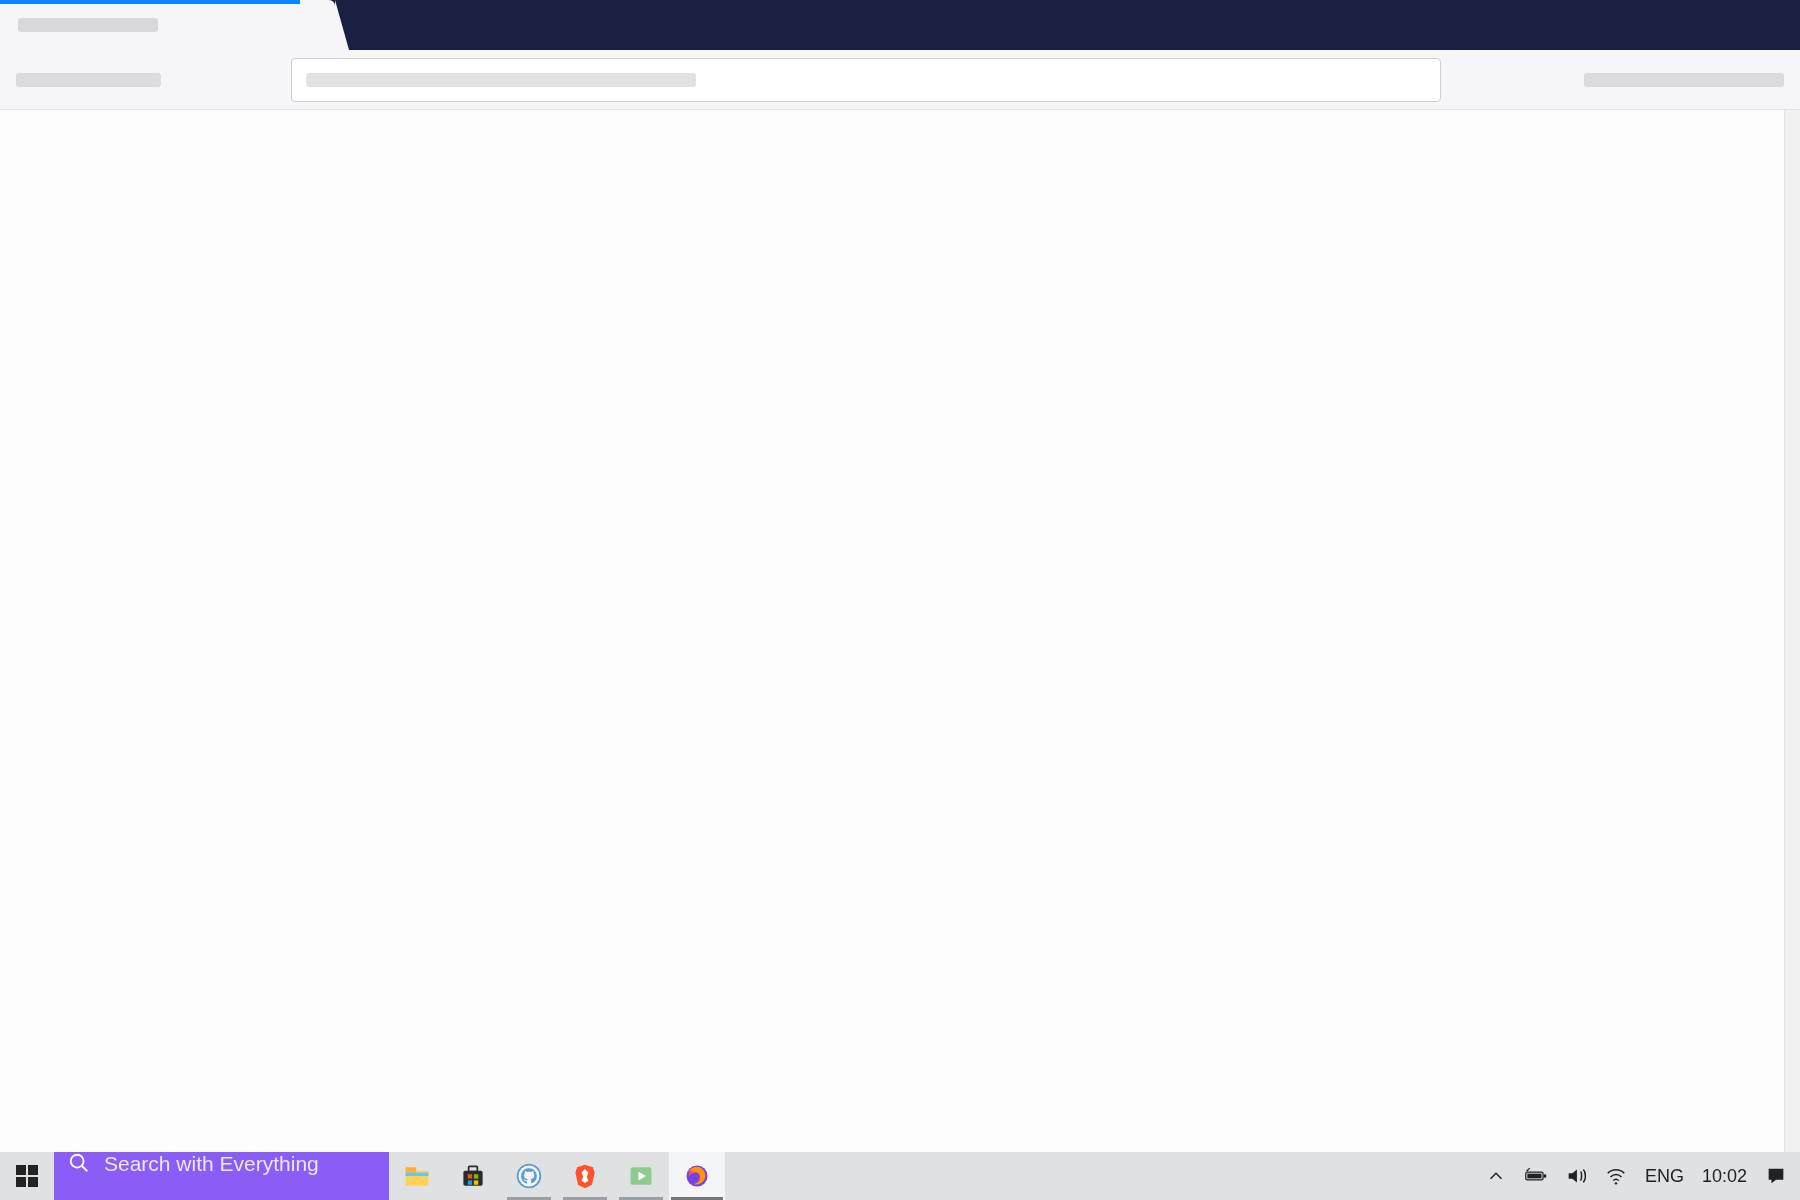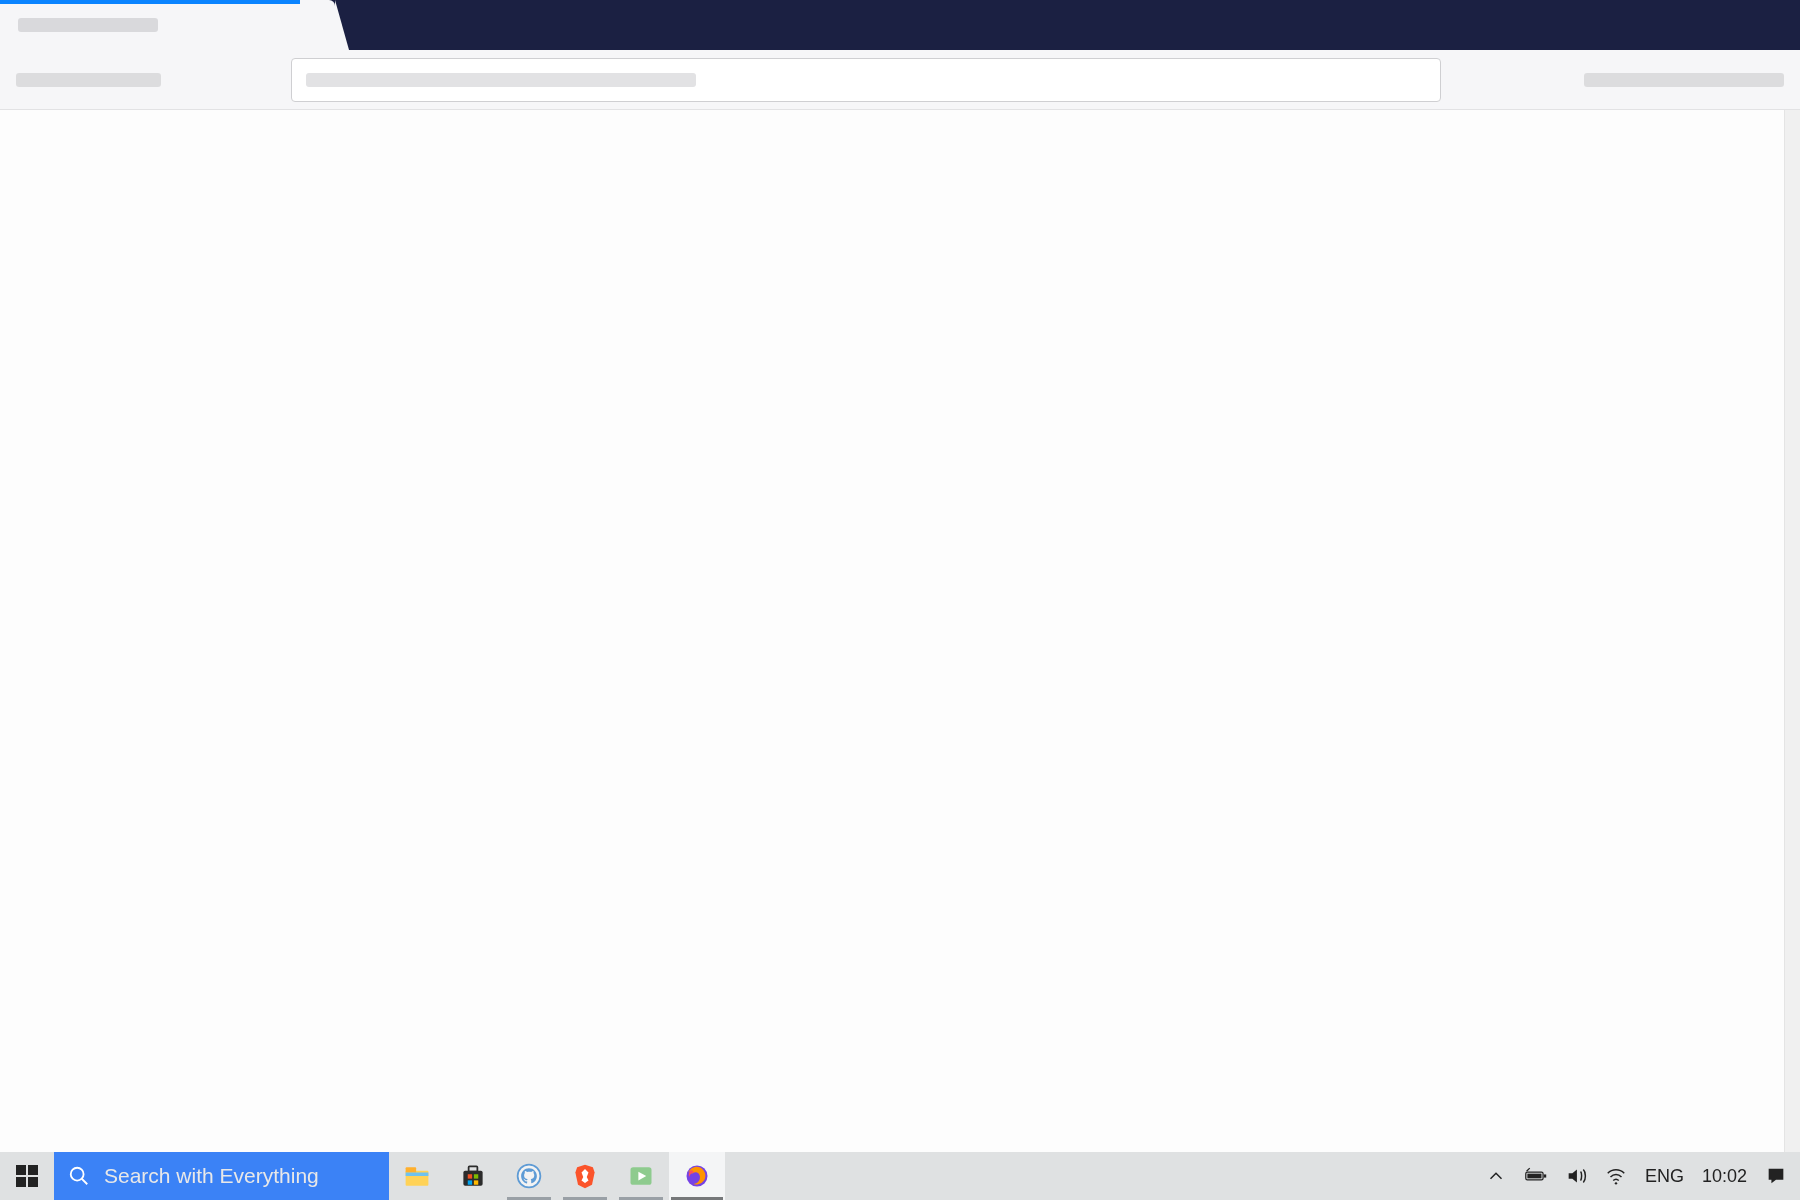--- a/index.html
+++ b/index.html
@@ -89,22 +89,22 @@
   width: 54px; display: flex; align-items: center; justify-content: center;
   background: #dfe1e2;
 }
 .win-logo {
   width: 22px; height: 22px; display: grid;
   grid-template-columns: 1fr 1fr; grid-template-rows: 1fr 1fr; gap: 2px;
 }
 .win-logo span { background: #222; }
 
 .searchbox {
-  width: 335px; background: #3b82f6;
-  display: flex; align-items: center;
+  width: 335px; background: #8b5cf6;
+  display: flex; align-items: flex-start;
   padding: 0 14px;
 }
 .searchbox svg { width: 22px; height: 22px; fill: none; stroke: #fff; stroke-width: 2; }
 .searchbox span {
   margin-left: 14px; color: #e8e8e8; font-size: 21px; font-weight: 400;
   white-space: nowrap; overflow: hidden;
 }
 
 .task-icons { display: flex; }
 .task-icon {

